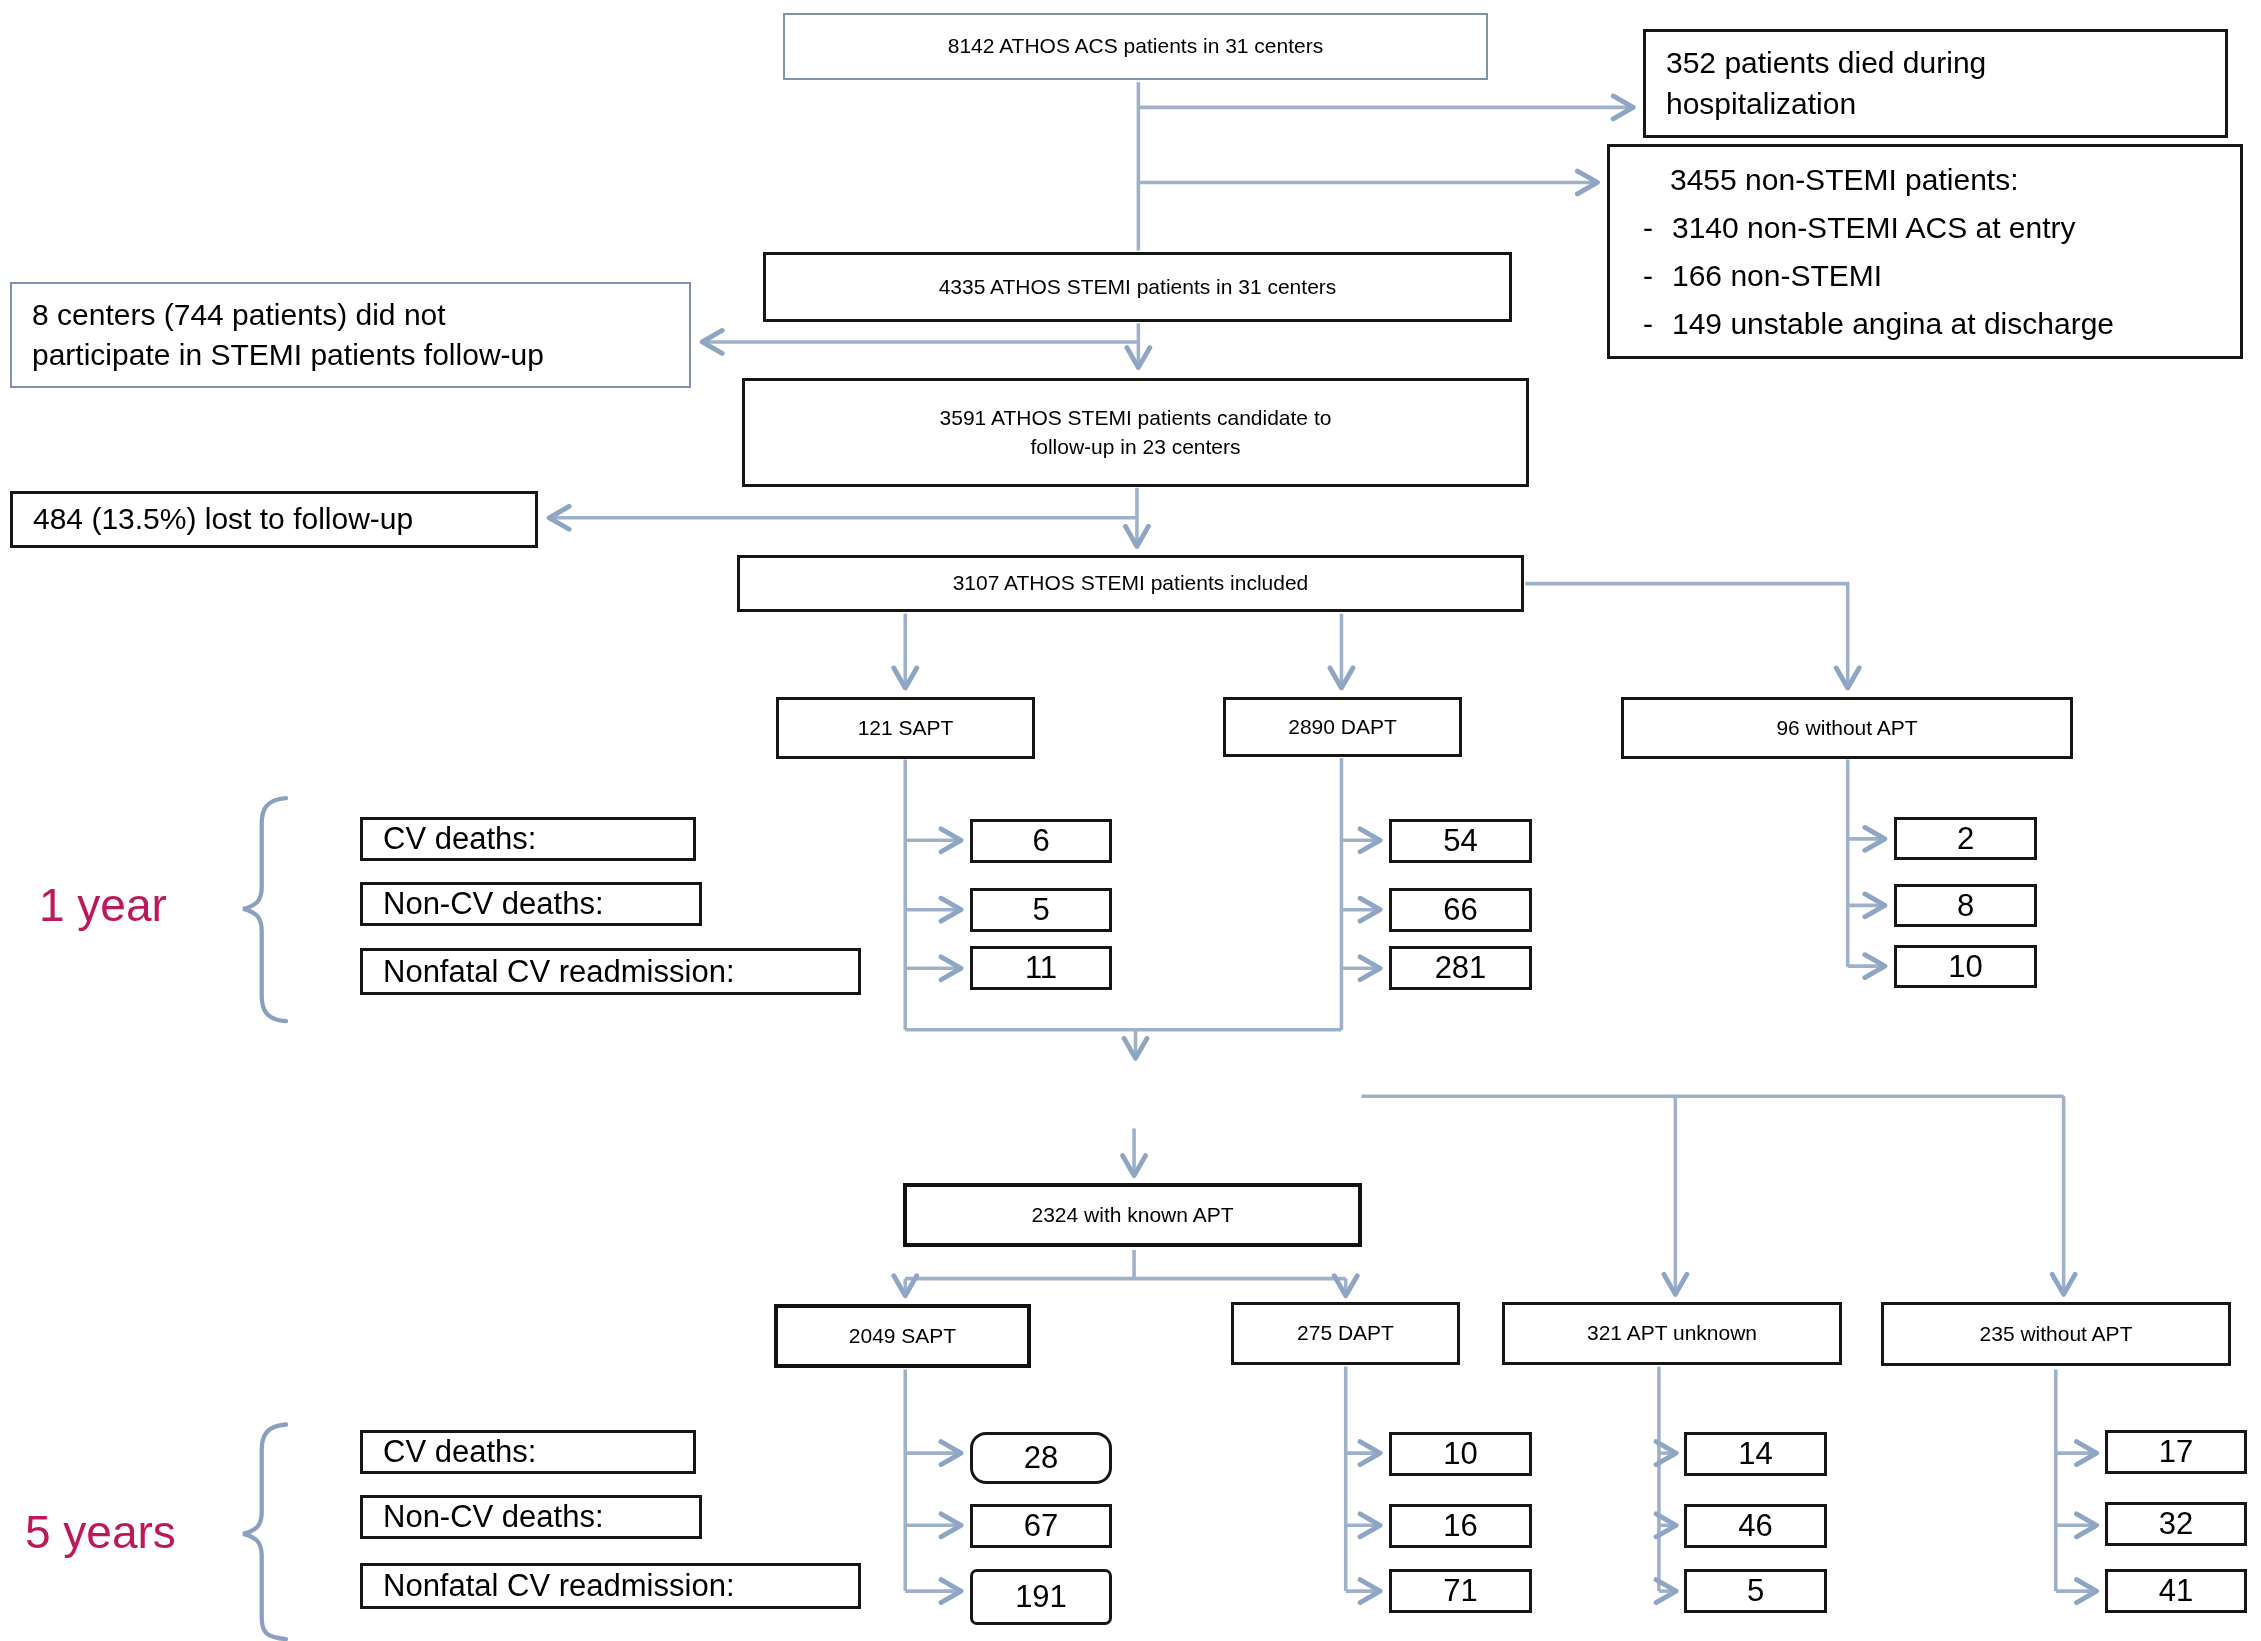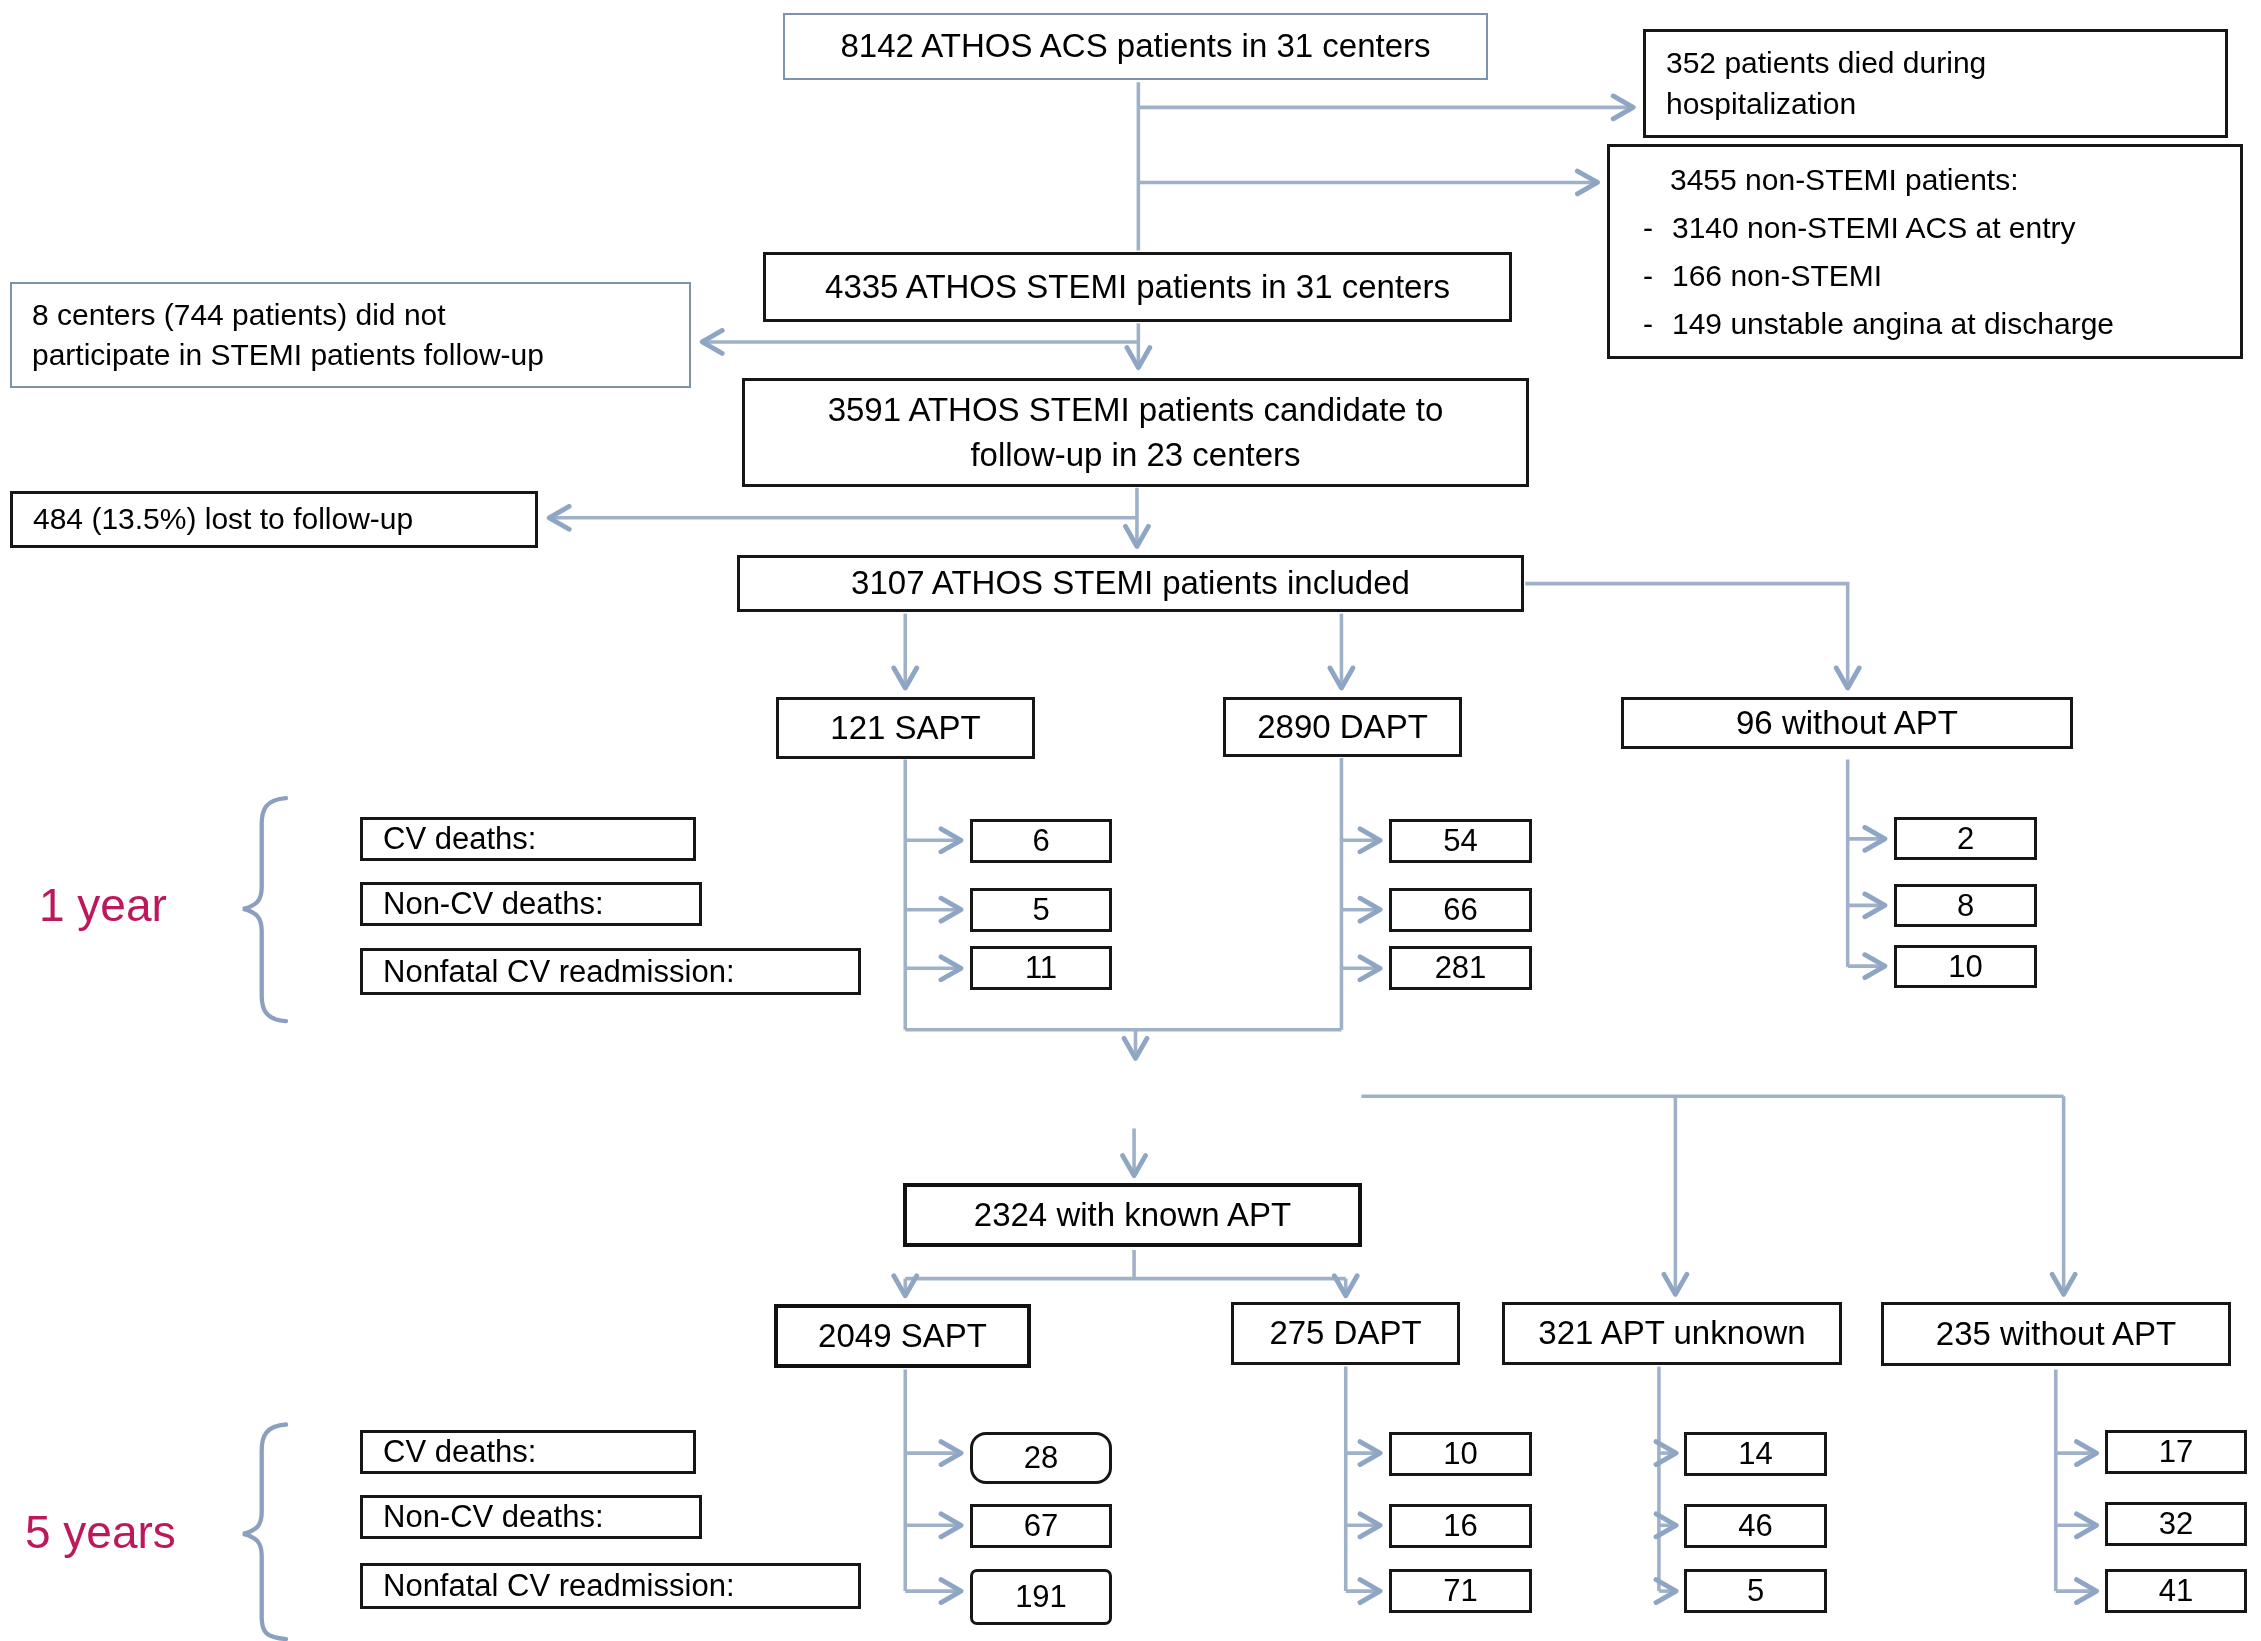--- a/index.html
+++ b/index.html
@@ -19,21 +19,21 @@
     align-items:center;
     justify-content:center;
     text-align:center;
     box-sizing:border-box;
     line-height:1.35;
   }
   .b-dark{border:3.6px solid #161616;}
   .b-dark6{border:4.3px solid #111111;}
   .b-blue{border:2.9px solid #7e92ac;}
   .left{justify-content:flex-start;text-align:left;padding-left:20px;padding-right:1px;}
-  .fz-main{font-size:33px;}
+  .fz-main{font-size:21px;}
   .fz-side{font-size:30px;}
   .fz-out{font-size:31px;}
   .fz-num{font-size:31px;}
   .year-label{
     position:absolute;
     font-size:46px;
     color:#be185d;
   }
   .stack{display:block;}
   .stack .line{display:block;}
@@ -164,21 +164,21 @@
       <span class="line">follow-up in 23 centers</span>
     </span>
   </div>
 
   <div class="box b-dark fz-side left" style="left:10px;top:491px;width:528px;height:57px;">484 (13.5%) lost to follow-up</div>
 
   <div class="box b-dark fz-main" style="left:737px;top:555px;width:787px;height:57px;">3107 ATHOS STEMI patients included</div>
 
   <div class="box b-dark fz-main" style="left:776px;top:697px;width:259px;height:62px;">121 SAPT</div>
   <div class="box b-dark fz-main" style="left:1223px;top:697px;width:239px;height:60px;">2890 DAPT</div>
-  <div class="box b-dark fz-main" style="left:1621px;top:697px;width:452px;height:52px;">96 without APT</div>
+  <div class="box b-dark fz-main" style="left:1621px;top:697px;width:452px;height:62px;">96 without APT</div>
 
   <div class="year-label" style="left:39px;top:878px;">1 year</div>
   <div class="box b-dark fz-out left" style="left:360px;top:817px;width:336px;height:44px;">CV deaths:</div>
   <div class="box b-dark fz-out left" style="left:360px;top:882px;width:342px;height:44px;">Non-CV deaths:</div>
   <div class="box b-dark fz-out left" style="left:360px;top:948px;width:501px;height:47px;">Nonfatal CV readmission:</div>
 
   <div class="box b-dark fz-num" style="left:970px;top:819px;width:142px;height:44px;">6</div>
   <div class="box b-dark fz-num" style="left:970px;top:888px;width:142px;height:44px;">5</div>
   <div class="box b-dark fz-num" style="left:970px;top:946px;width:142px;height:44px;">11</div>
 

